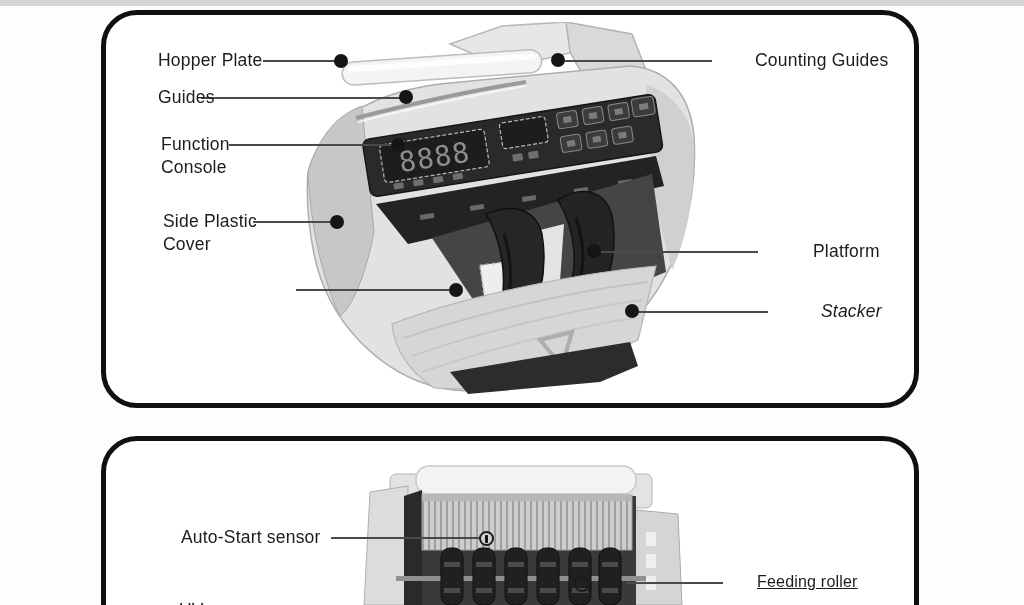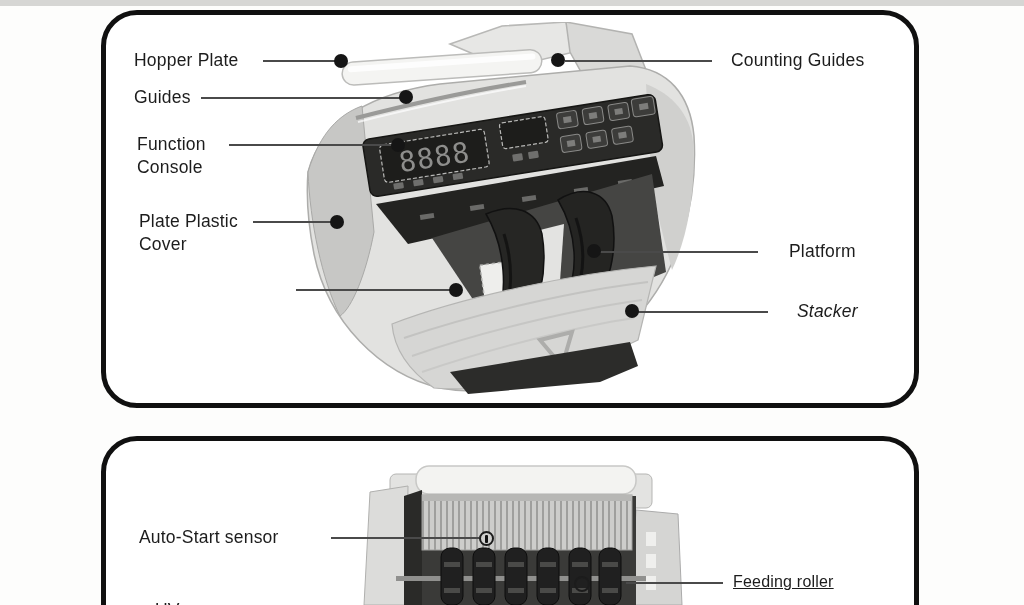--- a/index.html
+++ b/index.html
@@ -10,21 +10,21 @@
   .top-strip{position:absolute;left:0;top:0;width:1024px;height:6px;background:#d6d6d4;}
   .panel{
     position:absolute;box-sizing:border-box;border:5px solid #101010;
     border-radius:36px;background:#ffffff;
   }
   .panel.p1{left:101px;top:10px;width:818px;height:398px;}
   .panel.p2{left:101px;top:436px;width:818px;height:240px;}
   .machine{position:absolute;}
   .label{
     position:absolute;color:#1c1c1c;font-size:17.5px;line-height:23px;
-    letter-spacing:0.2px;white-space:pre-line;
+    letter-spacing:0.2px;white-space:pre-line;margin-left:24px;
   }
   .label.small{font-size:16px;line-height:20px;text-decoration:underline;}
   .leader{position:absolute;height:2px;background:#4a4a4a;}
   .dot{position:absolute;width:14px;height:14px;border-radius:50%;background:#151515;}
   .ring{position:absolute;border-radius:50%;border:2px solid #1c1c1c;box-sizing:border-box;}
   .ring .slit{position:absolute;left:50%;top:50%;width:3px;height:8px;margin:-4px 0 0 -1.5px;background:#111;border-radius:1px;}
 </style>
 </head>
 <body>
 
@@ -194,22 +194,22 @@
   <div class="dot" style="left:587px;top:244px;"></div>
   <div class="dot" style="left:625px;top:304px;"></div>
   <div class="ring" style="left:479px;top:531px;width:15px;height:15px;background:#d0d0ce;">
       <div class="slit"></div>
     </div>
   <div class="ring" style="left:574px;top:576px;width:16px;height:16px;"></div>
 
   <div class="label" style="left:134px;top:49px;">Hopper Plate</div>
   <div class="label" style="left:134px;top:86px;">Guides</div>
   <div class="label" style="left:137px;top:133px;width:100px;">Function Console</div>
-  <div class="label" style="left:139px;top:210px;width:112px;">Plate Plastic Cover</div>
+  <div class="label" style="left:139px;top:210px;width:112px;">Side Plastic Cover</div>
   <div class="label" style="left:731px;top:49px;text-align:center;">Counting Guides</div>
   <div class="label" style="left:789px;top:240px;">Platform</div>
   <div class="label" style="left:797px;top:300px;font-style:italic;">Stacker</div>
 
-  <div class="label" style="left:139px;top:526px;">Auto-Start sensor</div>
+  <div class="label" style="left:157px;top:526px;">Auto-Start sensor</div>
   <div class="label" style="left:155px;top:599px;">UV sensor</div>
   <div class="label small" style="left:733px;top:572px;">Feeding roller</div>
 
 </div>
 
 </body></html>

